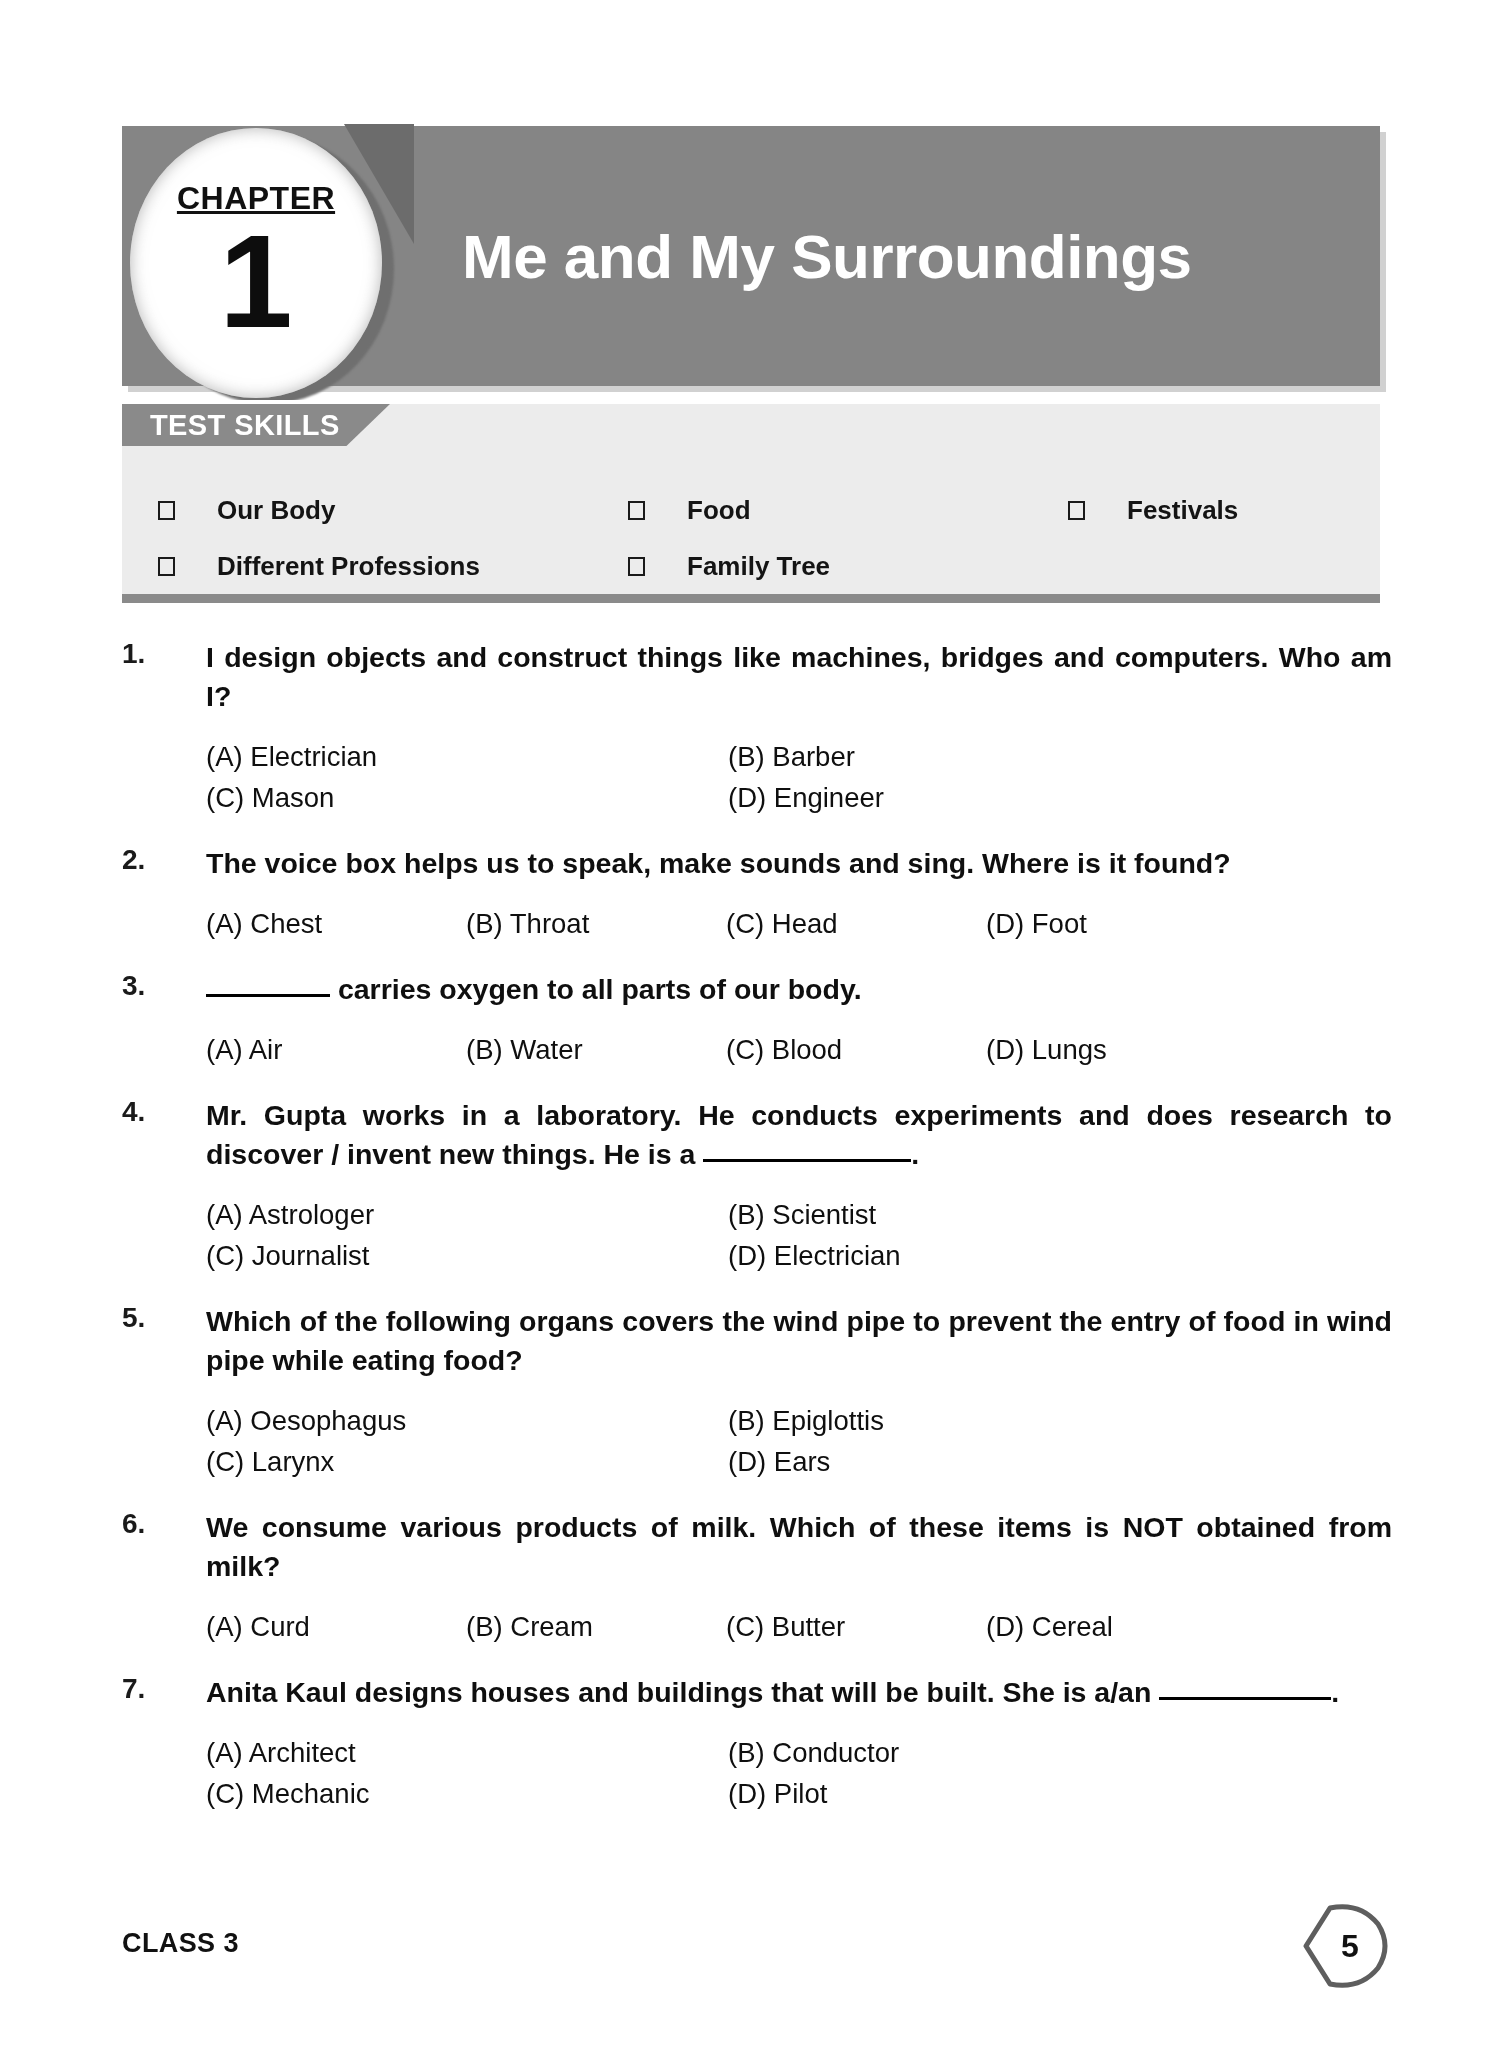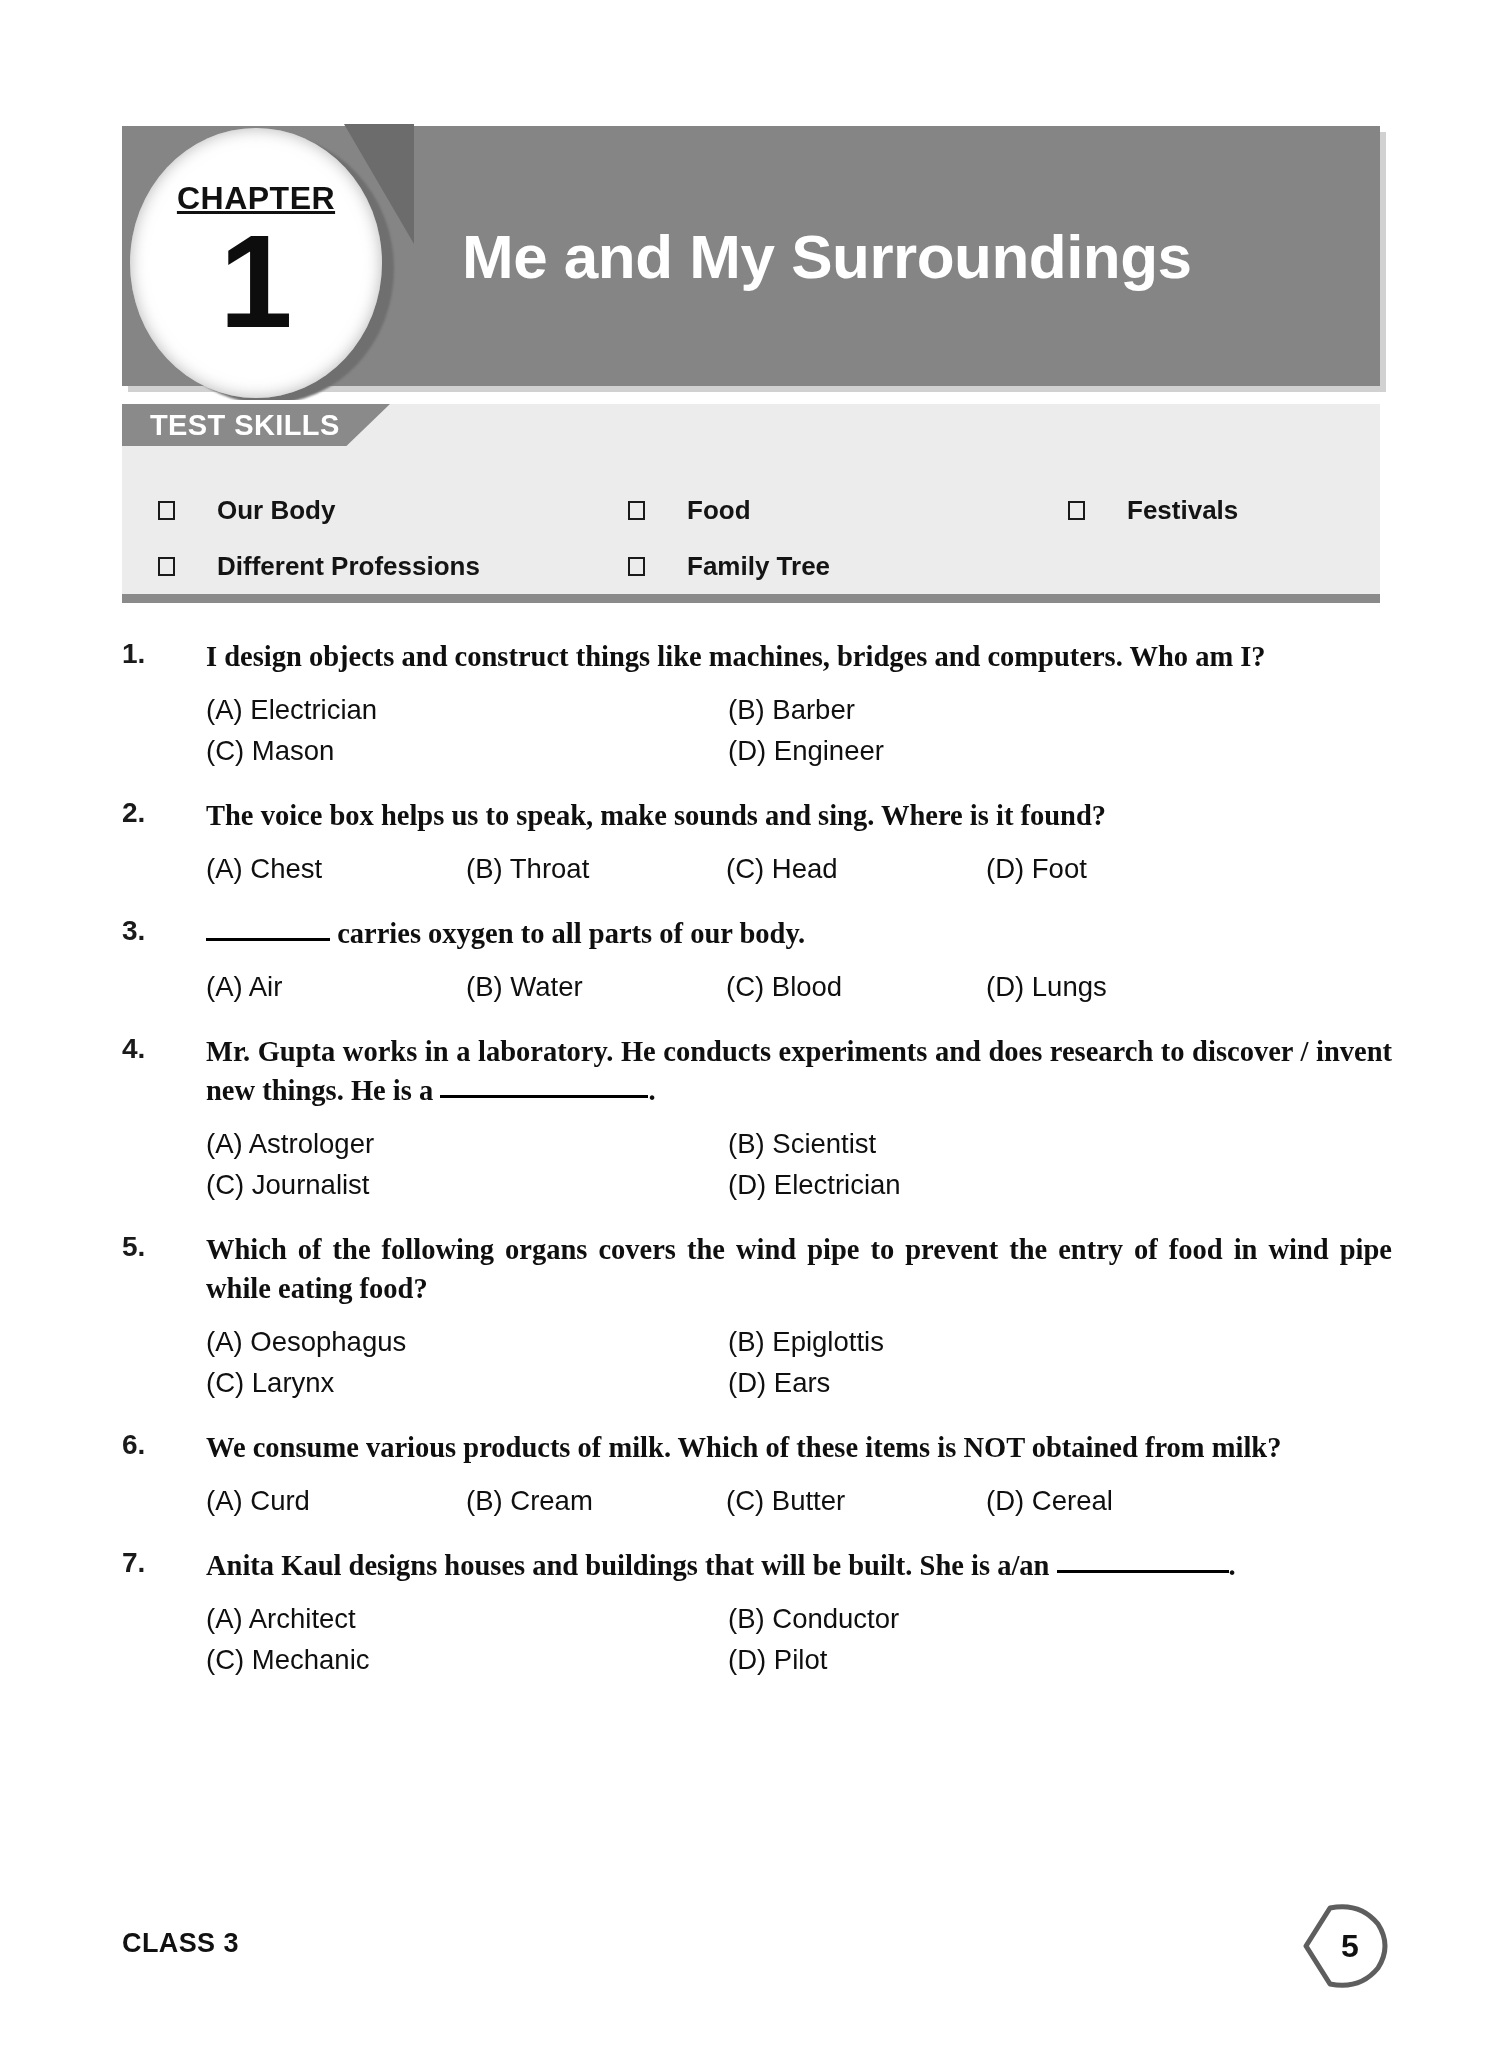--- a/index.html
+++ b/index.html
@@ -212,35 +212,34 @@
     color: #1a1a1a;
   }
   .q-text {
     margin-left: 84px;
     font-size: 28.5px;
     font-weight: bold;
     line-height: 1.36;
     color: #0f0f0f;
     text-align: justify;
     text-align-last: left;
-    font-family: Liberation Serif, serif;
   }
   .q-text.nojust { text-align: left; }
   .blank {
     display: inline-block;
     border-bottom: 3px solid #000;
     vertical-align: 2px;
   }
   .blank.w1 { width: 124px; }
   .blank.w2 { width: 208px; }
   .blank.w3 { width: 172px; }
 
   .options {
     margin-left: 84px;
-    margin-top: 12px;
+    margin-top: 20px;
   }
   .opt-row {
     display: flex;
     line-height: 1.5;
   }
   .opt {
     font-size: 27.5px;
     font-weight: normal;
     color: #0f0f0f;
     white-space: nowrap;

